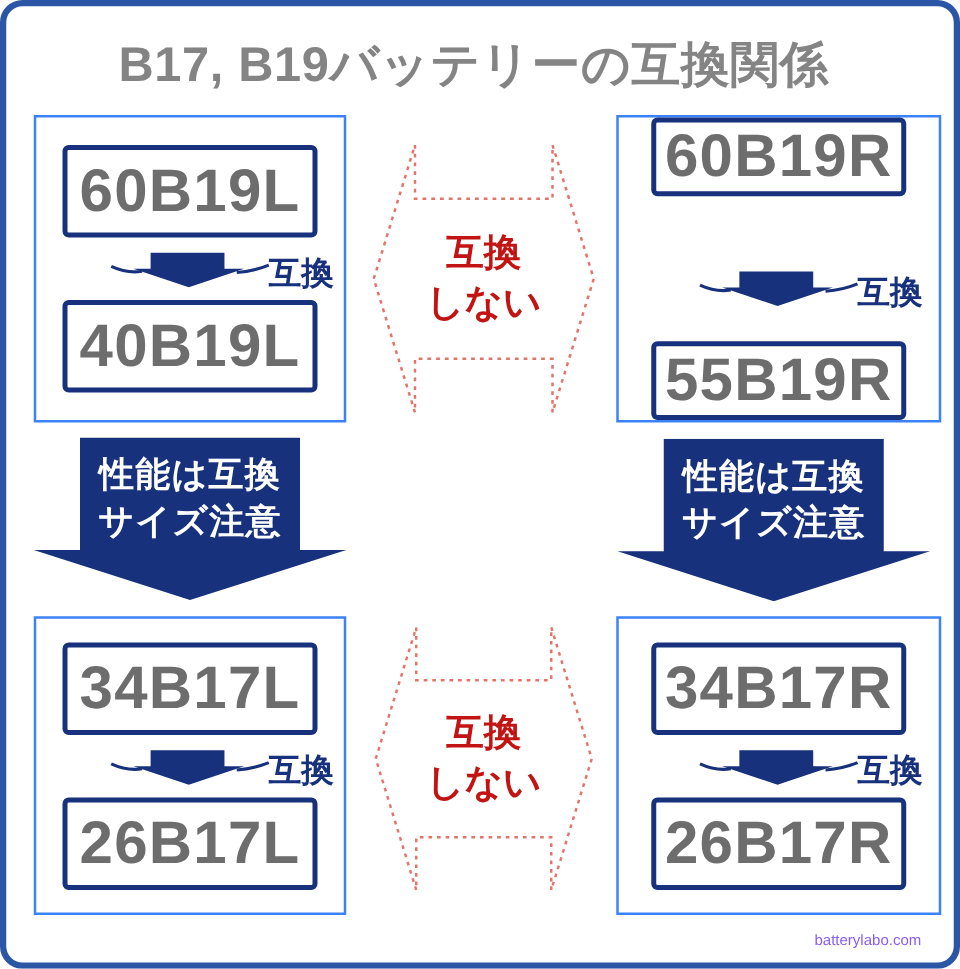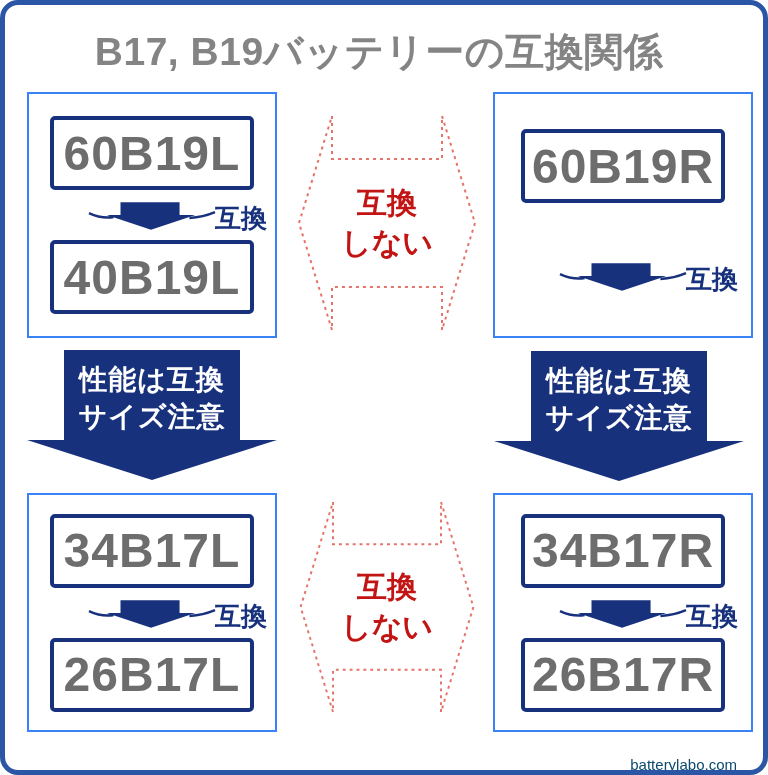--- a/index.html
+++ b/index.html
@@ -143,24 +143,23 @@
     color: #ffffff;
     line-height: 37px;
     text-align: center;
     letter-spacing: 1px;
     white-space: nowrap;
   }
   .watermark {
     position: absolute;
     right: 26px;
     top: 740px;
-    font-size: 15px;
-    color: #0c4a6e;
-    white-space: nowrap;
-    margin-top: 11px;
+    font-size: 12px;
+    color: #8b5cf6;
+    white-space: nowrap;
   }
 </style>
 </head>
 <body>
 
 <div id="canvas">
 
   <div class="title">B17, B19バッテリーの互換関係</div>
 
   <div class="quad q-tl">
@@ -185,20 +184,23 @@
       <span>60B19R</span>
     </div>
     <div class="arrow-row">
       <svg class="small-arrow" viewBox="0 0 130 30">
         <polygon points="33,1 93,1 93,14 109,14 64,29 19,14 33,14" fill="#17317d"></polygon>
         <path d="M1,12 Q14,18 26,16" stroke="#17317d" stroke-width="2.5" fill="none"></path>
         <path d="M103,17 Q117,16 129,11" stroke="#17317d" stroke-width="2.5" fill="none"></path>
       </svg>
       <span class="compat-label">互換</span>
     </div>
+    <div class="bcode">
+      <span>55B19R</span>
+    </div>
   </div>
 
   <div class="quad q-bl">
     <div class="bcode">
       <span>34B17L</span>
     </div>
     <div class="arrow-row">
       <svg class="small-arrow" viewBox="0 0 130 30">
         <polygon points="33,1 93,1 93,14 109,14 64,29 19,14 33,14" fill="#17317d"></polygon>
         <path d="M1,12 Q14,18 26,16" stroke="#17317d" stroke-width="2.5" fill="none"></path>

